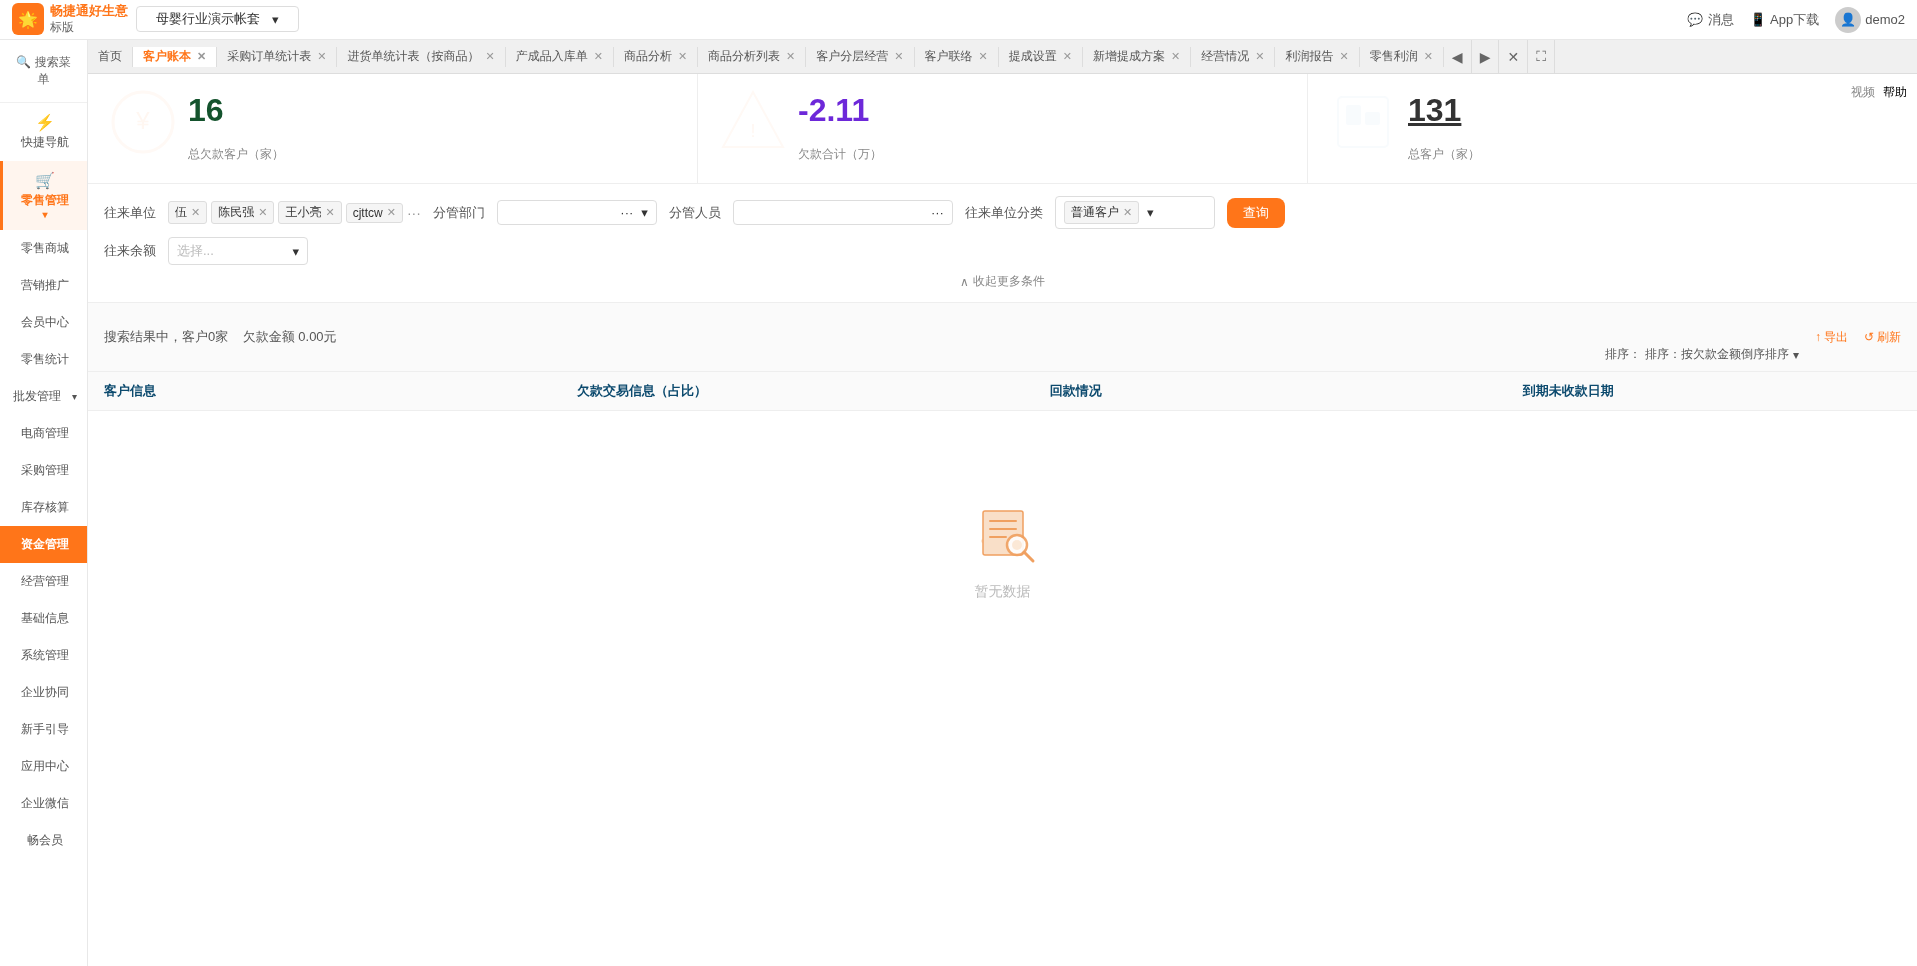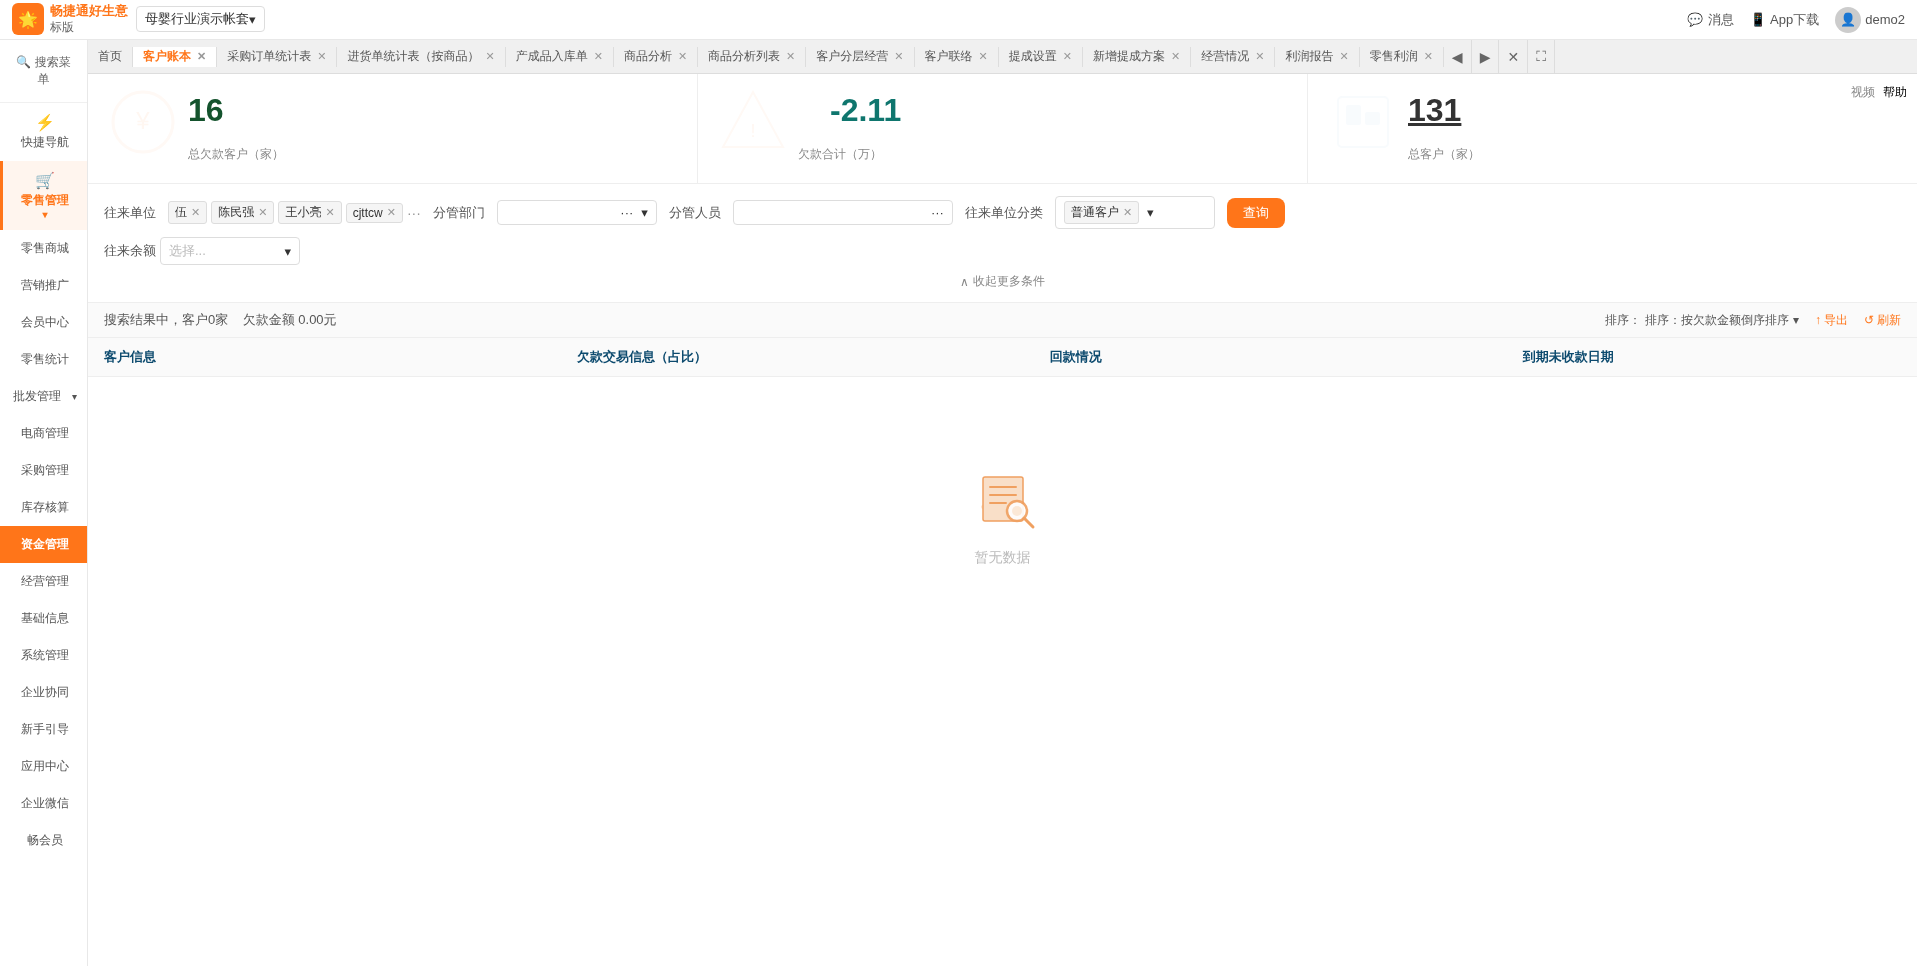--- a/index.html
+++ b/index.html
@@ -5,21 +5,21 @@
     * { box-sizing: border-box; margin: 0; padding: 0; }
     body { font-family: 'Microsoft YaHei', Arial, sans-serif; font-size: 13px; background: #f5f5f5; color: #333; display: flex; flex-direction: column; height: 100vh; overflow: hidden; }
 
     
     .top-bar { background: #fff; height: 40px; display: flex; align-items: center; padding: 0 12px; border-bottom: 1px solid #e8e8e8; justify-content: space-between; flex-shrink: 0; }
     .top-bar-left { display: flex; align-items: center; gap: 8px; }
     .logo-area { display: flex; align-items: center; gap: 6px; }
     .logo-icon { width: 32px; height: 32px; background: #ff7519; border-radius: 6px; display: flex; align-items: center; justify-content: center; color: white; font-size: 16px; }
     .logo-text { font-size: 12px; color: #666; line-height: 1.3; }
     .logo-text .brand { color: #ff7519; font-weight: bold; font-size: 13px; }
-    .suite-selector { display: flex; align-items: center; gap: 0; font-size: 13px; color: #333; border: 1px solid #ddd; border-radius: 4px; padding: 3px 8px; cursor: pointer; }
+    .suite-selector { display: flex; align-items: center; gap: 12px; font-size: 13px; color: #333; border: 1px solid #ddd; border-radius: 4px; padding: 3px 19px; cursor: pointer; }
     .top-bar-right { display: flex; align-items: center; gap: 16px; font-size: 13px; color: #555; }
     .top-bar-right .msg { display: flex; align-items: center; gap: 4px; cursor: pointer; }
     .top-bar-right .app-dl { display: flex; align-items: center; gap: 4px; cursor: pointer; }
     .avatar { width: 26px; height: 26px; border-radius: 50%; background: #ccc; overflow: hidden; display: flex; align-items: center; justify-content: center; }
 
     
     .main-layout { display: flex; flex: 1; overflow: hidden; }
 
     
     .sidebar { width: 88px; background: #fff; border-right: 1px solid #e8e8e8; display: flex; flex-direction: column; overflow-y: auto; flex-shrink: 0; }
@@ -42,21 +42,21 @@
     
     .page-content { flex: 1; overflow-y: auto; background: #fff; }
 
     
     .stats-row { display: flex; background: #fff; border-bottom: 1px solid #eee; }
     .stat-card { flex: 1; padding: 20px 30px; display: flex; align-items: center; gap: 16px; border-right: 1px solid #eee; position: relative; }
     .stat-card:last-child { border-right: none; }
     .stat-bg-icon { position: absolute; left: 20px; top: 50%; transform: translateY(-50%); opacity: 0.15; font-size: 60px; }
     .stat-info { margin-left: 70px; }
     .stat-value { font-size: 32px; font-weight: bold; color: #14532d; line-height: 1; }
-    .stat-value.negative { color: #0f766e; margin-left: 32px; }
+    .stat-value.negative { color: #6d28d9; }
     .stat-value.black { color: #333; text-decoration: underline; }
     .stat-label { font-size: 12px; color: #888; margin-top: 20px; }
     .stat-help { position: absolute; right: 10px; top: 10px; display: flex; gap: 8px; font-size: 12px; color: #888; }
 
     
     .filter-area { padding: 12px 16px; background: #fff; border-bottom: 1px solid #eee; }
     .filter-row { display: flex; align-items: center; gap: 12px; margin-bottom: 8px; flex-wrap: wrap; }
     .filter-label { font-size: 13px; color: #555; white-space: nowrap; }
     .filter-tags { display: flex; align-items: center; gap: 4px; flex-wrap: wrap; }
     .filter-tag { display: flex; align-items: center; background: #f5f5f5; border: 1px solid #ddd; border-radius: 3px; padding: 2px 6px; font-size: 12px; gap: 4px; }
@@ -64,37 +64,37 @@
     .filter-more { color: #999; cursor: pointer; font-size: 14px; }
     .filter-select { display: flex; align-items: center; border: 1px solid #ddd; border-radius: 4px; padding: 4px 8px; min-width: 160px; font-size: 13px; cursor: pointer; gap: 8px; }
     .filter-select .placeholder { color: #bbb; }
     .filter-select-wide { min-width: 220px; }
     .search-btn { background: #ff7519; color: white; border: none; border-radius: 8px; padding: 6px 16px; font-size: 13px; cursor: pointer; }
     .collapse-btn { background: none; border: none; color: #888; font-size: 12px; cursor: pointer; display: flex; align-items: center; gap: 4px; }
 
     
     .result-bar { padding: 8px 16px; background: #fafafa; border-bottom: 1px solid #eee; display: flex; align-items: center; justify-content: space-between; font-size: 13px; color: #555; }
     .result-bar-right { display: flex; align-items: center; gap: 16px; color: #888; font-size: 12px; }
-    .result-bar-right .sort-btn { display: flex; align-items: center; gap: 4px; cursor: pointer; color: #555; }
+    .result-bar-right .sort-btn { display: flex; align-items: center; gap: 4px; cursor: pointer; color: #555; margin-top: 35px; }
     .result-bar-right .action-btn { cursor: pointer; color: #ff7519; display: flex; align-items: center; gap: 3px; }
 
     
     .table-header { display: flex; align-items: center; padding: 10px 16px; background: #fafafa; border-bottom: 1px solid #eee; font-size: 13px; font-weight: bold; color: #0c4a6e; }
     .col-customer { flex: 2.5; }
     .col-arrears { flex: 2.5; }
     .col-repayment { flex: 2.5; }
     .col-overdue { flex: 2; }
 
     
     .empty-state { display: flex; flex-direction: column; align-items: center; justify-content: center; padding: 80px 20px; color: #bbb; font-size: 14px; }
     .empty-icon { width: 80px; height: 80px; margin-bottom: 12px; }
     .empty-icon svg { width: 80px; height: 80px; }
 
     
-    .filter-row2 { display: flex; align-items: center; gap: 4px; }
+    .filter-row2 { display: flex; align-items: center; gap: 12px; }
   </style>
 </head>
 <body>
 
 <div class="top-bar">
   <div class="top-bar-left">
     <div class="logo-area">
       <div class="logo-icon">🌟</div>
       <div class="logo-text">
         <div class="brand">畅捷通好生意</div>

